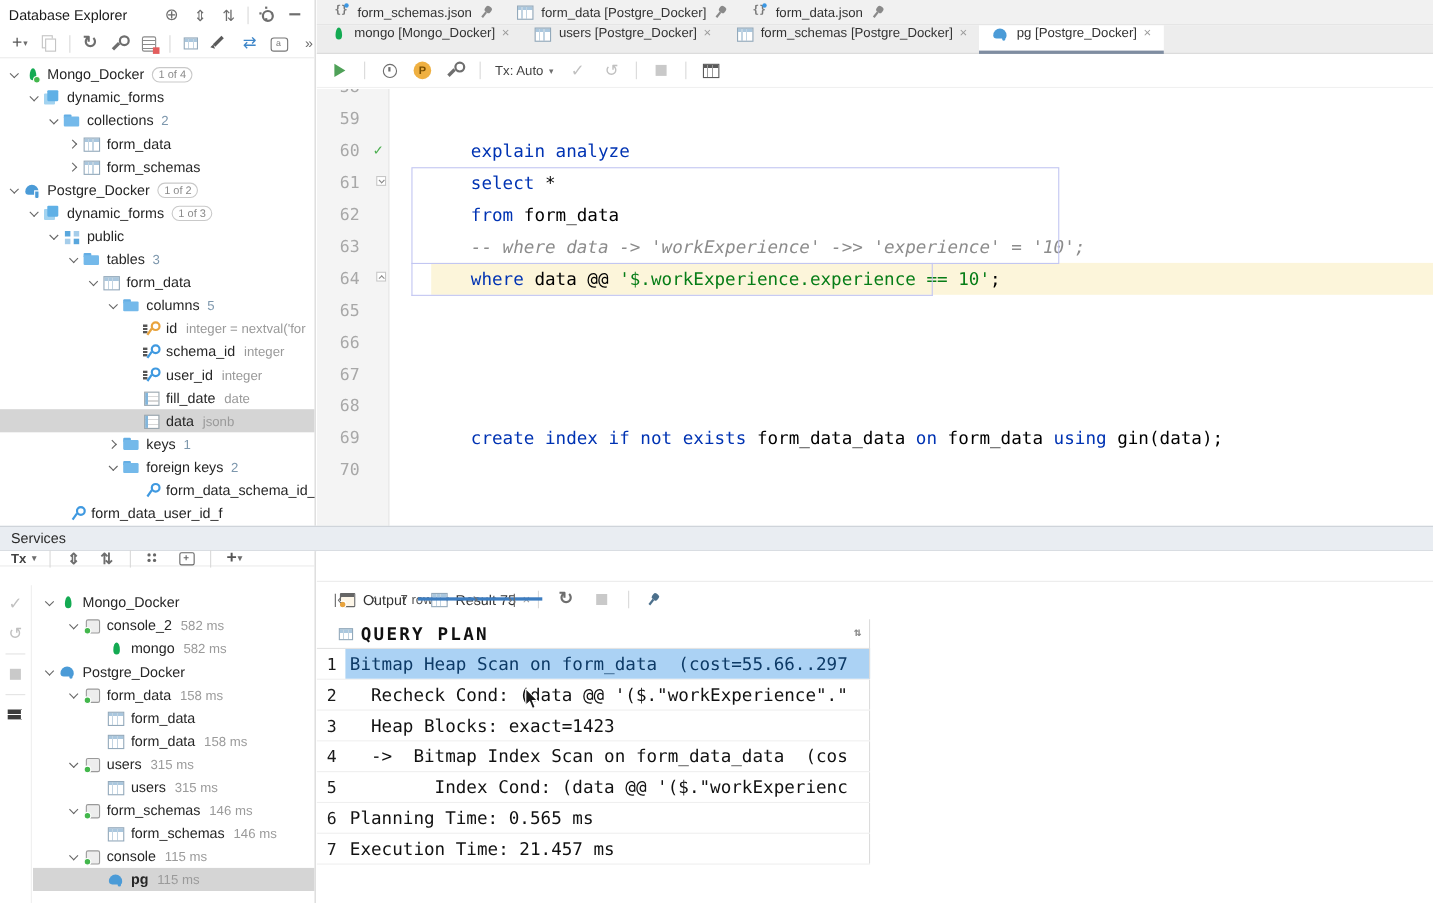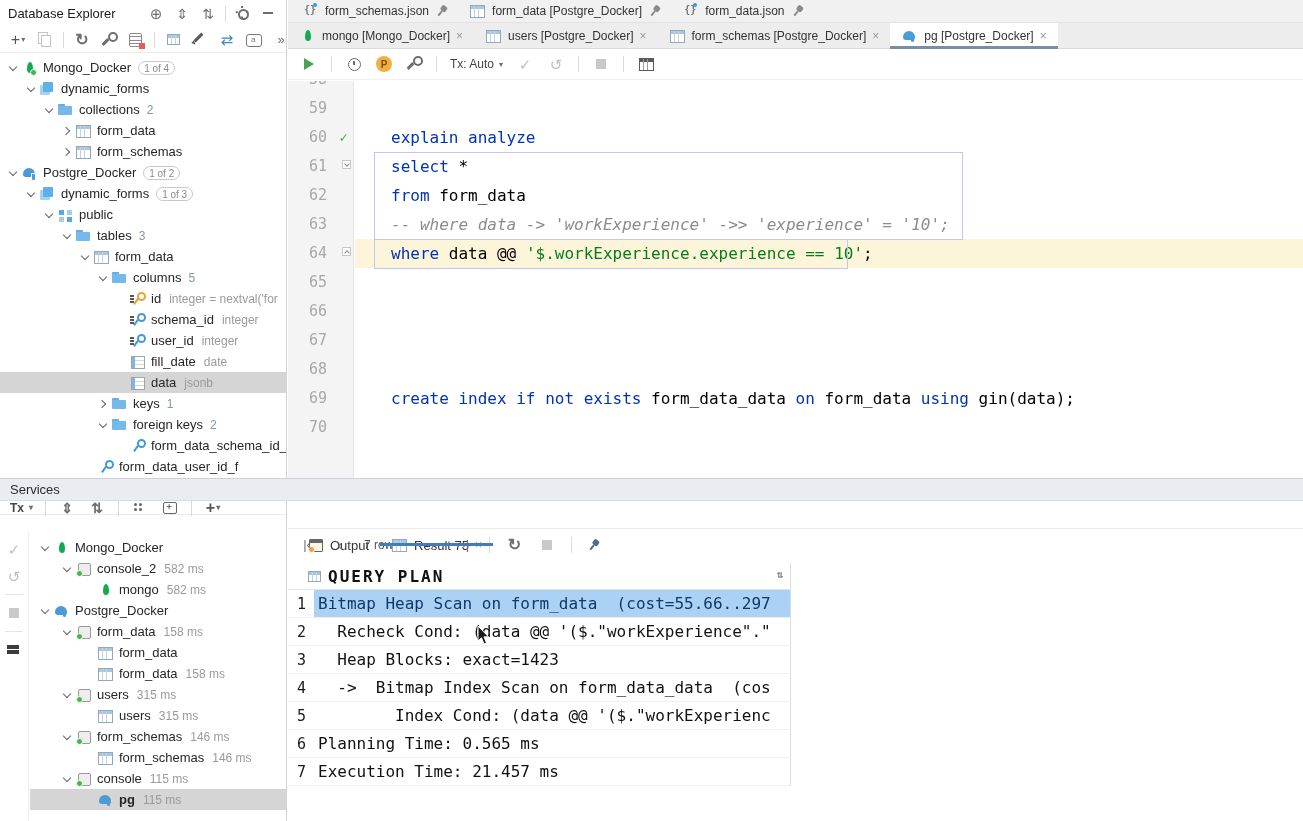--- a/index.html
+++ b/index.html
@@ -134,34 +134,34 @@
                  padding:0 5px; margin-left:7px; height:14px; line-height:13px;text-align:right; }
   .trow .count { color:#7d97ad; margin-left:7px; font-size:12px; }
   .trow .meta { color:#9a9a9a; margin-left:8px; font-size:12px; }
   .trow.sel { background:#d5d5d5; }
 
   
   .edarea { position:absolute; left:288px; top:0; right:0; height:478px; }
   .tabs1 { height:23px; background:#f1f1f1; border-bottom:1px solid #e2e2e2; display:flex; align-items:center; padding-left:4px; }
   .tab1 { display:flex; align-items:center; gap:6px; padding:0 10px; height:100%; font-size:12px; color:#333; }
   .tabs2 { height:26px; background:#ededed; border-bottom:1px solid #dadada; display:flex; align-items:stretch; }
-  .tab2 { display:flex; align-items:center; gap:6px; padding:0 11px; font-size:12px; color:#333; position:relative; }
+  .tab2 { display:flex; align-items:flex-start; gap:6px; padding:0 11px; font-size:12px; color:#333; position:relative; }
   .tab2 .x { color:#9a9a9a; font-size:12px; }
   .tab2.active { background:#fff; }
   .tab2.active::after { content:""; position:absolute; left:0; right:0; bottom:-1px; height:3px; background:#7f8da1; }
   .edtoolbar { height:31px; display:flex; align-items:center; gap:13px; padding:0 12px; border-bottom:1px solid #f0f0f0; }
   .txlabel { font-size:12px; color:#444; display:flex; align-items:center; gap:4px; }
 
   .editor { position:absolute; left:0; top:81px; right:0; bottom:0; overflow:hidden;
             font-family:"DejaVu Sans Mono", monospace; font-size:16px; }
   .gutter { position:absolute; left:0; top:-16px; width:66px; background:#f4f4f4; border-right:1px solid #e5e5e5; height:420px; }
   .gl { height:29px; line-height:29px; padding-right:26px; text-align:right; color:#a8a8a8; font-size:15px; position:relative; }
   .gl .runcheck { position:absolute; right:5px; top:0; color:#4caf50; font-size:14px; font-weight:bold; }
   .code { position:absolute; left:67px; top:-16px; right:0; height:420px; }
-  .cl { height:29px; line-height:29px; padding-left:36px; white-space:pre; color:#000; position:relative; z-index:2; }
+  .cl { height:29px; line-height:29px; padding-left:36px; white-space:pre; color:#000; position:relative; z-index:2;margin-left:37px; }
   .cl.current { background:#fcf5da; }
   .kw { color:#0033b3; }
   .cm { color:#8c8c8c; font-style:italic; }
   .str { color:#067d17; }
   .stmtbox { position:absolute; border:1px solid #c2c6f2; z-index:3; pointer-events:none; }
   .box1 { left:19px; top:87px; width:589px; height:88px; }
   .box2 { left:19px; top:174px; width:474px; height:30px; border-top:none; }
 
   
   .svcheader { position:absolute; left:0; top:478px; width:1303px; height:23px; background:#e9edf2;
@@ -346,21 +346,21 @@
         <span class="chev down"></span>
         <span class="ic ic-folder"></span>
         <span class="lbl">foreign keys</span>
         <span class="count">2</span>
       </div>
       <div class="trow" style="padding-left:114px">
         <span class="chev none"></span>
         <span class="ic ic-key"></span>
         <span class="lbl">form_data_schema_id_</span>
       </div>
-      <div class="trow" style="padding-left:82px">
+      <div class="trow" style="padding-left:46px">
         <span class="chev none"></span>
         <span class="ic ic-key"></span>
         <span class="lbl">form_data_user_id_f</span>
       </div>
     </div>
   </div>
 
   <div class="edarea">
     <div class="tabs1">
       <div class="tab1">

